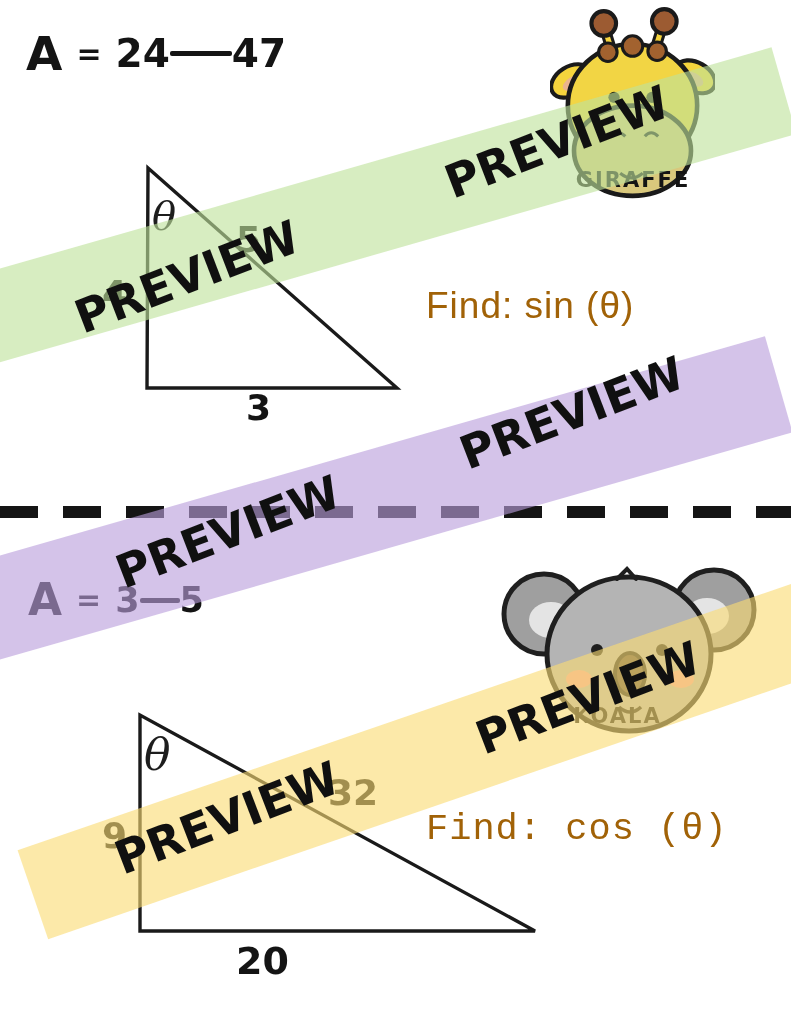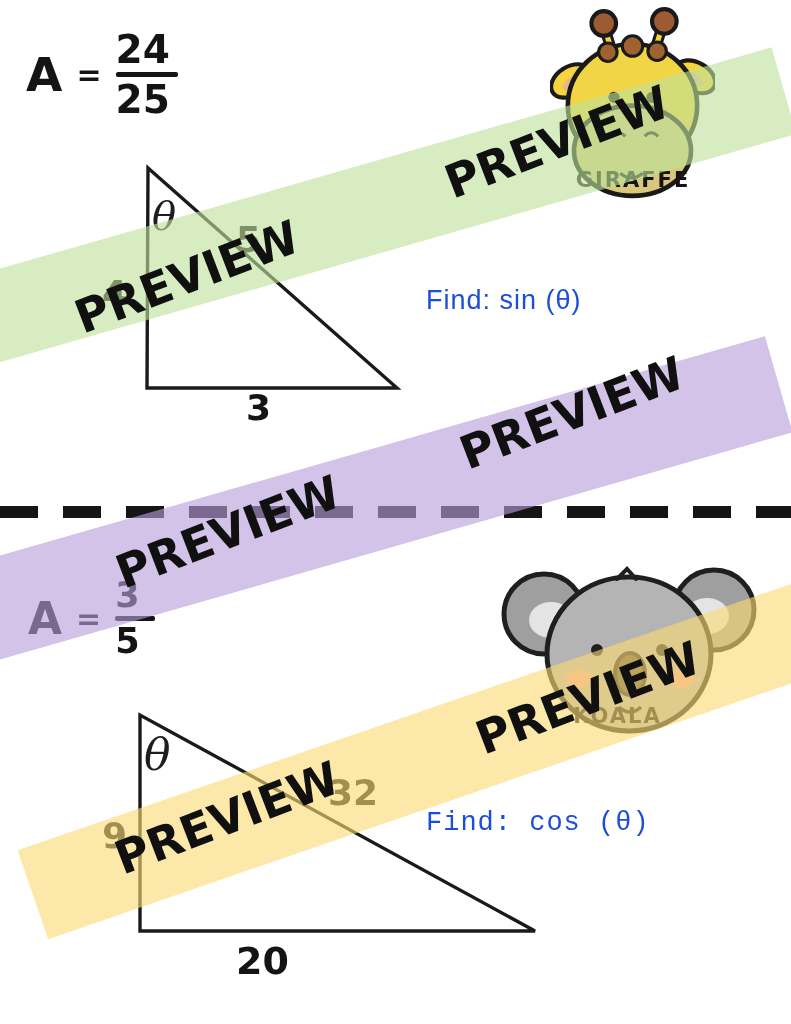--- a/index.html
+++ b/index.html
@@ -4,33 +4,33 @@
 <style>
   html,body{margin:0;padding:0;background:#fff;}
   .page{position:relative;width:791px;height:1024px;background:#fff;overflow:hidden;
         font-family:"DejaVu Sans",sans-serif;color:#171717;}
   .abs{position:absolute;}
 
   
   .answer{display:flex;align-items:center;gap:14px;font-weight:bold;color:#141414;}
   .answer .a-label{font-size:47px;line-height:1;}
   .answer .a-eq{font-size:30px;line-height:1;}
-  .frac{display:flex;flex-direction:column;line-height:1;}
+  .frac{display:flex;flex-direction:row;align-items:center;line-height:1;}
   .frac .num,.frac .den{font-size:39px;font-weight:bold;}
   .frac .bar{height:5px;background:#141414;border-radius:2px;margin:3px 0;}
   .answer.small .a-label{font-size:44px;}
   .answer.small .frac .num,.answer.small .frac .den{font-size:35px;}
 
   
   svg.tri{position:absolute;overflow:visible;}
   .side-label{position:absolute;font-weight:bold;font-size:36px;color:#141414;line-height:1;}
   .theta{position:absolute;font-family:"DejaVu Serif",serif;font-style:italic;color:#1d1d1d;line-height:1;}
 
   .find-label{position:absolute;font-family:"Liberation Sans",sans-serif;
-              font-size:27px;color:#1d4ed8;letter-spacing:1px;}
+              font-size:37px;color:#a16207;letter-spacing:1px;}
 
   .animal-label{position:absolute;font-weight:bold;font-size:21px;letter-spacing:2px;
                 color:#141414;text-align:center;}
 
   
   .separator{position:absolute;left:0;top:506px;width:791px;height:12px;
     background:repeating-linear-gradient(90deg,#151515 0 38px,transparent 38px 63px);}
 
   
   .band{position:absolute;z-index:5;}
@@ -47,21 +47,21 @@
 <body>
 
 <div class="page">
 
   <div class="abs answer" style="left:26px;top:30px;">
     <span class="a-label">A</span>
     <span class="a-eq">=</span>
     <span class="frac">
       <span class="num">24</span>
       <span class="bar" style="width:62px;"></span>
-      <span class="den">25</span>
+      <span class="den">47</span>
     </span>
   </div>
 
   <svg class="tri" style="left:140px;top:160px;" width="270" height="240" viewBox="0 0 270 240">
     <polygon points="8,8 7,228 257,228" fill="none" stroke="#1a1a1a" stroke-width="3.4" stroke-linejoin="miter"></polygon>
   </svg>
   <span class="theta" style="left:152px;top:196px;font-size:40px;">θ</span>
   <span class="side-label" style="left:102px;top:276px;">4</span>
   <span class="side-label" style="left:236px;top:222px;">5</span>
   <span class="side-label" style="left:246px;top:390px;">3</span>

